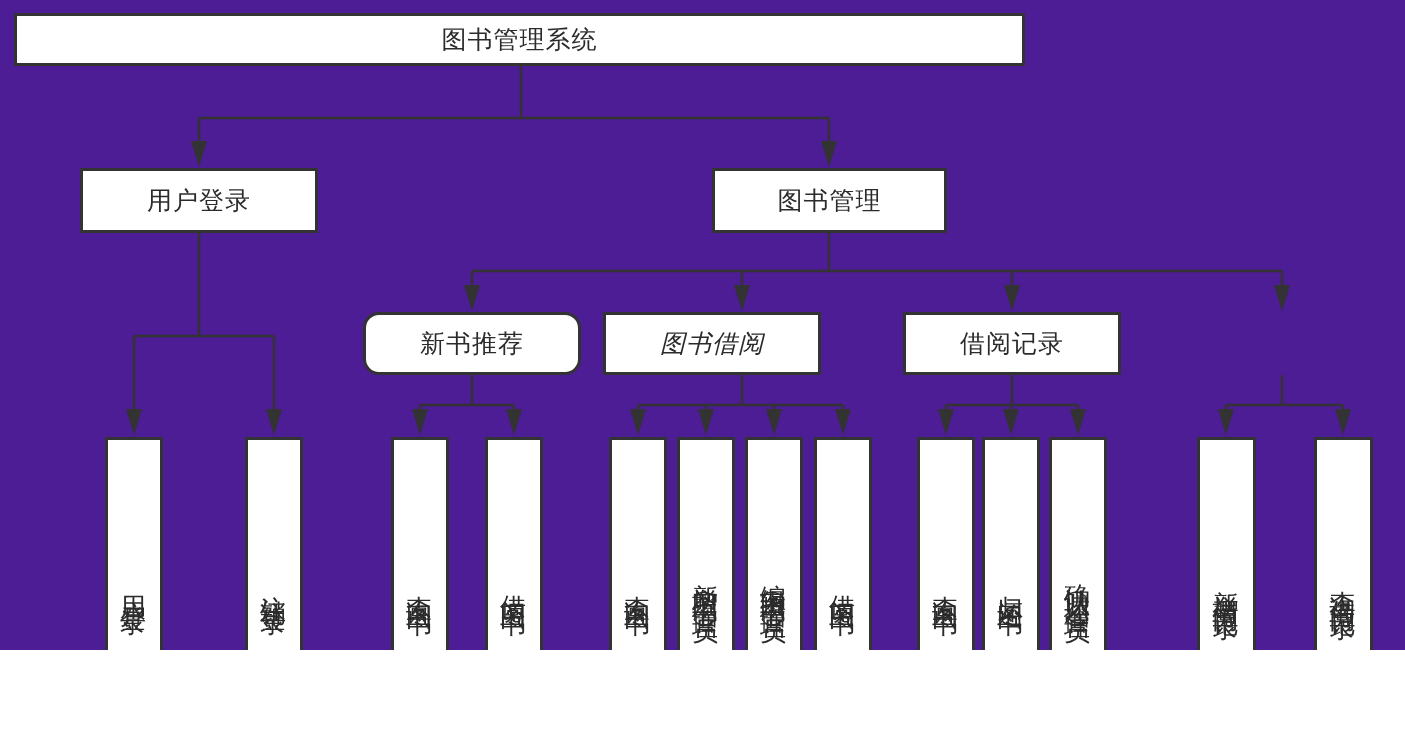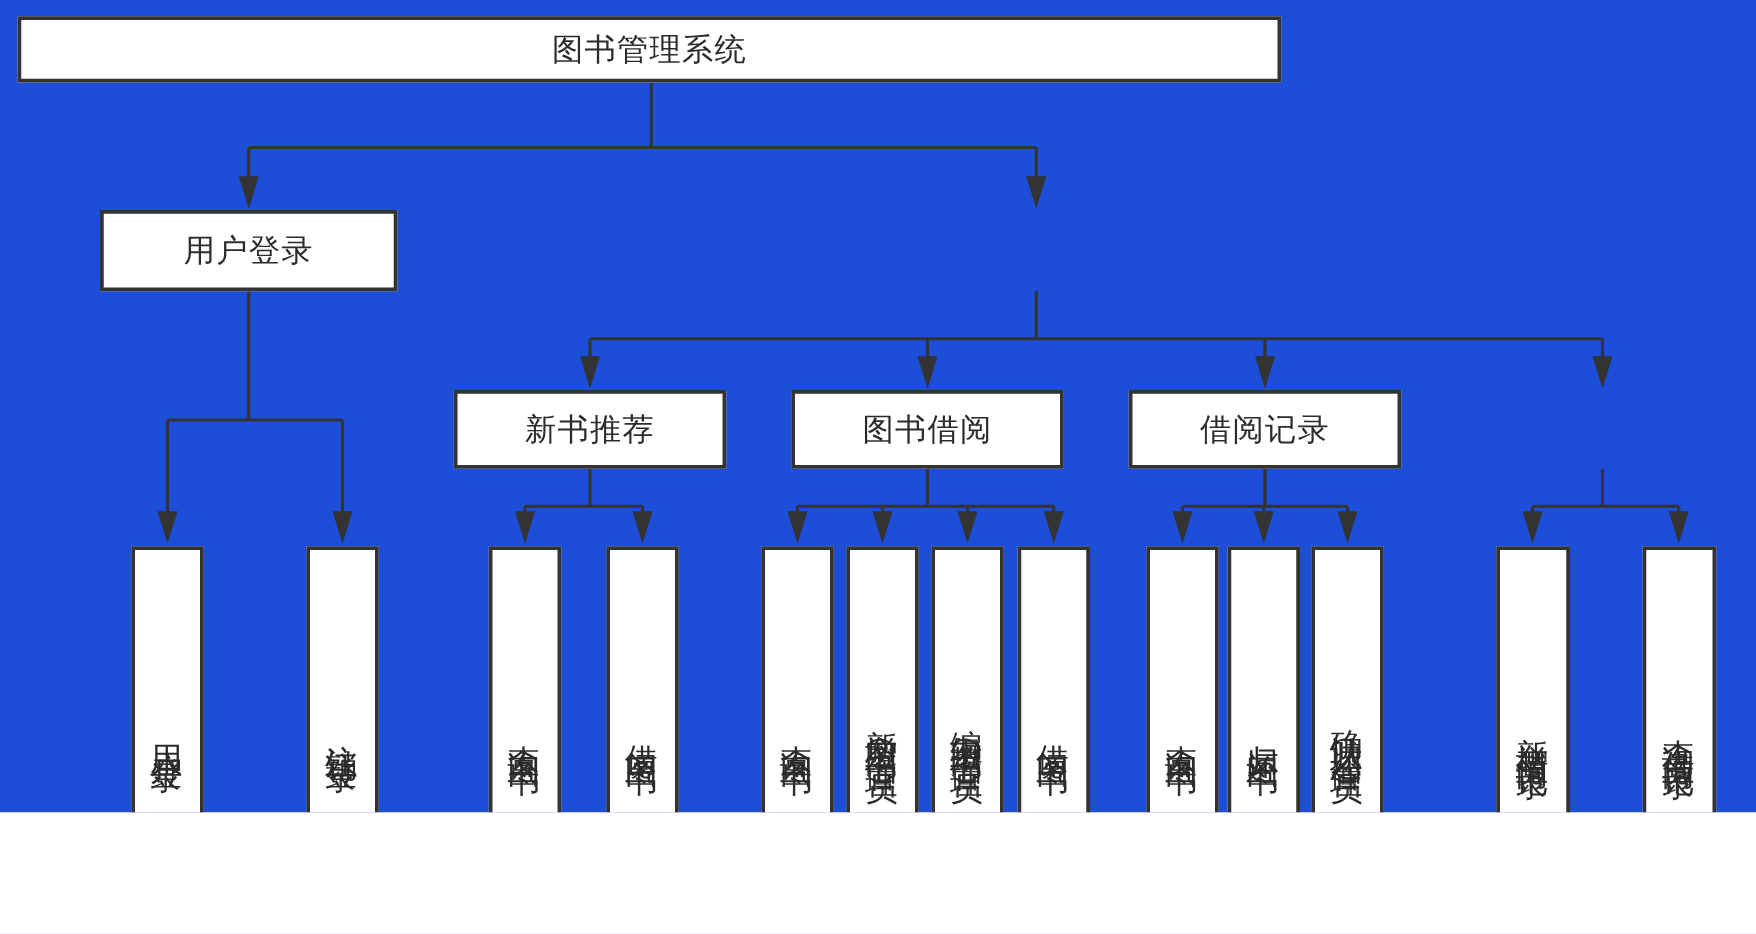--- a/index.html
+++ b/index.html
@@ -1,20 +1,20 @@
 <!DOCTYPE html>
 <html><head>
 <meta charset="utf-8">
 <style>
   html, body { margin: 0; padding: 0; background: #ffffff; }
   .stage {
     position: relative;
     width: 1405px;
     height: 650px;
-    background: #1d4ed8;
+    background: #4c1d95;
     overflow: hidden;
     font-family: "Liberation Sans", "DejaVu Sans", sans-serif;
     color: #2b2b2b;
   }
   svg.connectors {
     position: absolute;
     left: 0; top: 0;
     width: 1405px; height: 747px;
     z-index: 1;
   }
@@ -57,22 +57,22 @@
     color: #b9b9b9;
     letter-spacing: 0.5px;
     z-index: 5;
     mix-blend-mode: multiply;
     white-space: nowrap;
   }
   
   #box-root  { left: 14px;  top: 13px;  width: 1011px; height: 53px; }
   #box-l1a   { left: 80px;  top: 168px; width: 238px;  height: 65px; }
   #box-l1b   { left: 712px; top: 168px; width: 235px;  height: 65px; }
-  #box-r2a   { left: 363px;  top: 312px; width: 218px; height: 63px; }
-  #box-r2b   { left: 633px;  top: 312px; width: 218px; height: 63px; }
+  #box-r2a   { left: 363px;  top: 312px; width: 218px; height: 63px; border-radius: 16px; }
+  #box-r2b   { left: 603px;  top: 312px; width: 218px; height: 63px; font-style: italic; }
   #box-r2c   { left: 903px;  top: 312px; width: 218px; height: 63px; }
   #box-r2d   { left: 1173px; top: 312px; width: 218px; height: 63px; }
   #leaf-1  { left: 105px; }
   #leaf-2  { left: 245px; }
   #leaf-3  { left: 391px; }
   #leaf-4  { left: 485px; }
   #leaf-5  { left: 609px; }
   #leaf-6  { left: 677px; }
   #leaf-7  { left: 745px; }
   #leaf-8  { left: 814px; }
@@ -105,20 +105,21 @@
       M638 435 L630 409 L646 409 Z  M706 435 L698 409 L714 409 Z
       M774 435 L766 409 L782 409 Z  M843 435 L835 409 L851 409 Z
       M946 435 L938 409 L954 409 Z  M1011 435 L1003 409 L1019 409 Z
       M1078 435 L1070 409 L1086 409 Z
       M1226 435 L1218 409 L1234 409 Z  M1343 435 L1335 409 L1351 409 Z"></path>
   </svg>
 
   <div class="box" id="box-root">图书管理系统</div>
 
   <div class="box" id="box-l1a">用户登录</div>
+  <div class="box" id="box-l1b">图书管理</div>
 
   <div class="box" id="box-r2a">新书推荐</div>
   <div class="box" id="box-r2b">图书借阅</div>
   <div class="box" id="box-r2c">借阅记录</div>
 
   <div class="leaf" id="leaf-1">用户登录</div>
   <div class="leaf" id="leaf-2">注销登录</div>
 
   <div class="leaf" id="leaf-3">查询图书</div>
   <div class="leaf" id="leaf-4">借阅图书</div>

